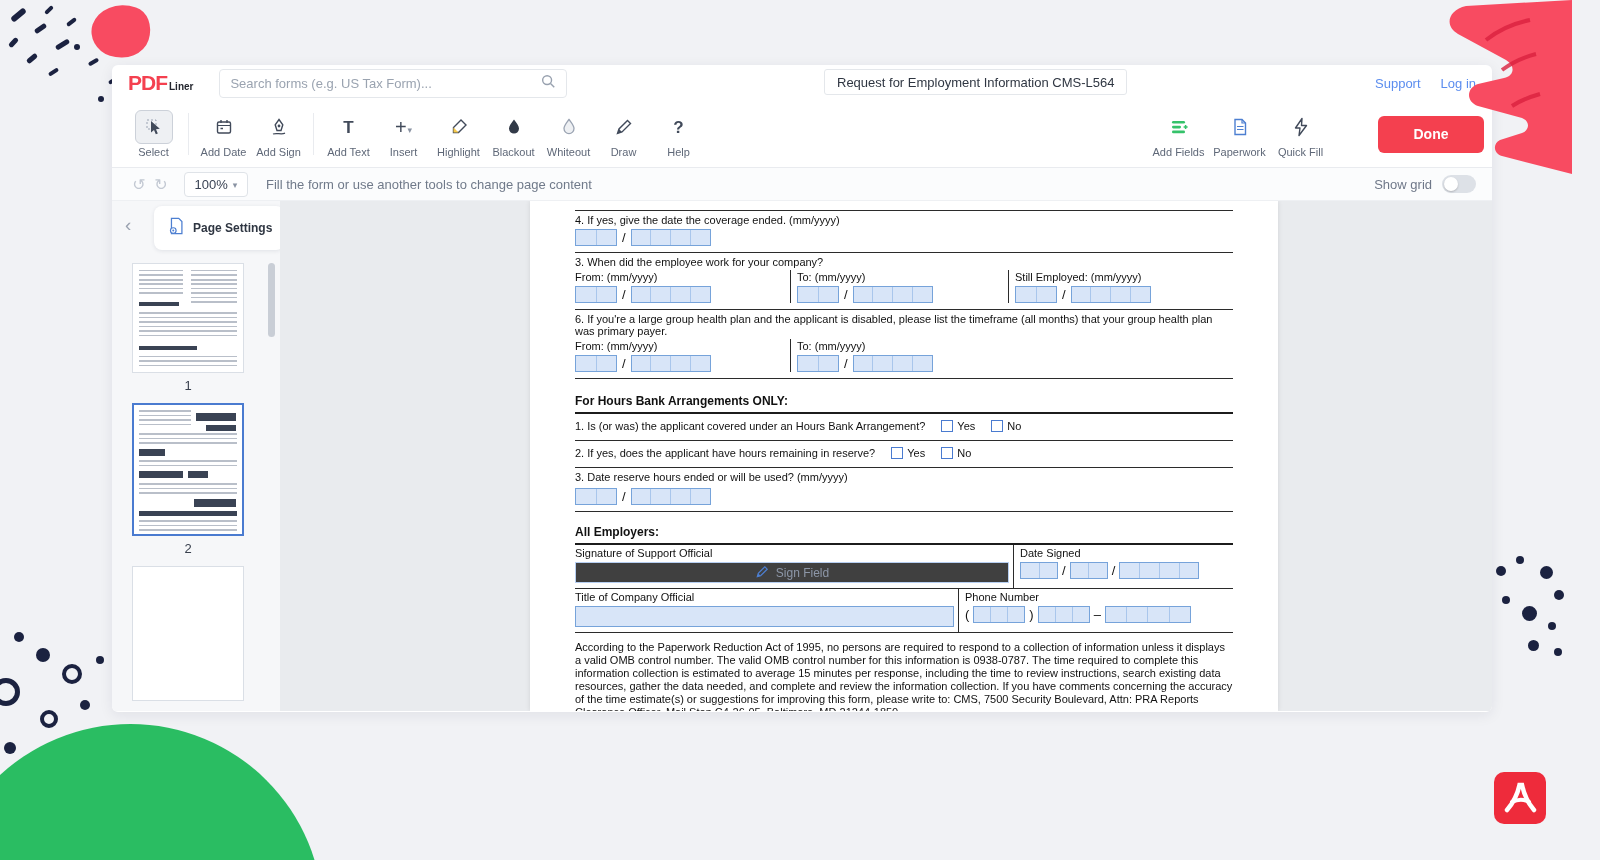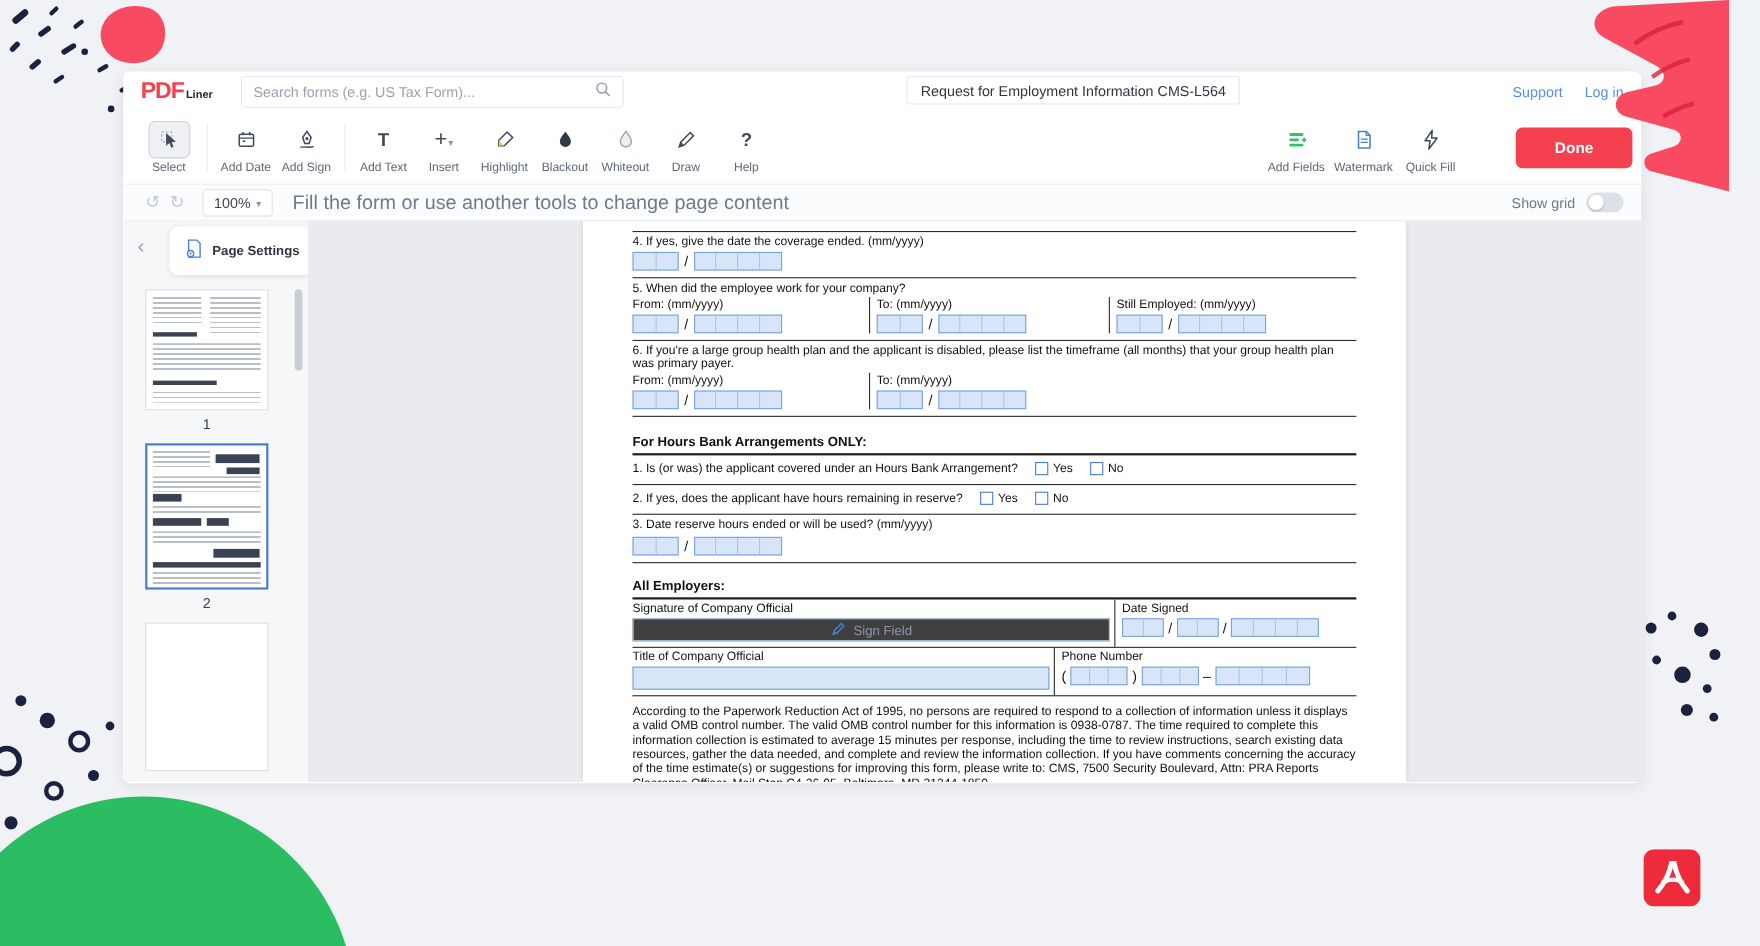--- a/index.html
+++ b/index.html
@@ -74,21 +74,21 @@
   }
 
   
   .sbar { height:33px; background:#fbfcfd; border-bottom:1px solid #eef0f3; display:flex; align-items:center; padding:0 16px; }
   .hist-btn { font-size:16px; color:#c3c9d3; width:22px; text-align:center; cursor:pointer; }
   .zoom-box {
     margin-left:12px; width:64px; height:25px; border:1px solid #dfe3e8; border-radius:4px; background:#fff;
     display:flex; align-items:center; justify-content:center; gap:5px; font-size:13px; color:#3a4354; cursor:pointer;
   }
   .zoom-box .chev { margin-top:2px; }
-  .hint { margin-left:18px; font-size:18px; color:#707a8a; }
+  .hint { margin-left:18px; font-size:13px; color:#707a8a; }
   .sbar-right { margin-left:auto; display:flex; align-items:center; gap:10px; }
   .showgrid-label { font-size:13px; color:#6f7889; }
   .toggle { width:34px; height:18px; border-radius:9px; background:#dde1e7; position:relative; cursor:pointer; }
   .toggle .knob { position:absolute; left:2px; top:2px; width:14px; height:14px; border-radius:50%; background:#fff; box-shadow:0 1px 2px rgba(0,0,0,.2); }
 
   
   .content { display:flex; height:510px; }
 
   
   .side { width:168px; background:#f6f7f9; position:relative; flex:0 0 168px; }
@@ -335,21 +335,21 @@
       </div>
       <div class="tool">
         <div class="tool-icon">
           <svg viewBox="0 0 20 20" width="20" height="20">
               <path d="M5 2.5 H12 L15.5 6 V17.5 H5 Z" fill="none" stroke="#4d7fd1" stroke-width="1.4"></path>
               <path d="M12 2.5 V6 H15.5" fill="none" stroke="#4d7fd1" stroke-width="1.2"></path>
               <line x1="7" y1="9.5" x2="13.5" y2="9.5" stroke="#4d7fd1" stroke-width="1.2"></line>
               <line x1="7" y1="12.5" x2="13.5" y2="12.5" stroke="#4d7fd1" stroke-width="1.2"></line>
             </svg>
         </div>
-        <div class="tool-label">Watermark</div>
+        <div class="tool-label">Paperwork</div>
       </div>
       <div class="tool">
         <div class="tool-icon">
           <svg viewBox="0 0 20 20" width="20" height="20">
               <path d="M11 1.5 L4.5 11 H9 L8 18.5 L15.5 8.5 H10.5 Z" fill="none" stroke="#414a5a" stroke-width="1.4" stroke-linejoin="round"></path>
             </svg>
         </div>
         <div class="tool-label">Quick Fill</div>
       </div>
       <div class="done-btn">Done</div>
@@ -437,21 +437,21 @@
               <span class="df w-yyyy">
                   <i></i>
                   <i></i>
                   <i></i>
                   <i></i>
                 </span>
             </div>
           </div>
 
           <div class="frow">
-            <div class="q">5. When did the employee work for your company?</div>
+            <div class="q">3. When did the employee work for your company?</div>
             <div class="cols">
               <div class="col c215">
                 <div class="q">From: (mm/yyyy)</div>
                 <div class="dates">
                   <span class="df w-mm">
                       <i></i>
                       <i></i>
                     </span>
                   <span class="slash">/</span>
                   <span class="df w-yyyy">
@@ -579,21 +579,21 @@
                 </span>
             </div>
           </div>
 
           <div class="spacer" style="height:10px"></div>
 
           <div class="sec-title">All Employers:</div>
 
           <div class="sig-row">
             <div class="sigcol c438">
-              <div class="tbl-label">Signature of Company Official</div>
+              <div class="tbl-label">Signature of Support Official</div>
               <div class="sign-bar">
                 <span>
                   <svg viewBox="0 0 16 16" width="15" height="15">
                       <path d="M2.5 13.5 L3.5 10 L10.5 3 L13 5.5 L6 12.5 Z" fill="none" stroke="#4d7fd1" stroke-width="1.3"></path>
                       <path d="M2.5 13.5 L6 12.5 L3.5 10 Z" fill="#4d7fd1"></path>
                     </svg>
                 </span>
                 <span>Sign Field</span>
               </div>
             </div>

